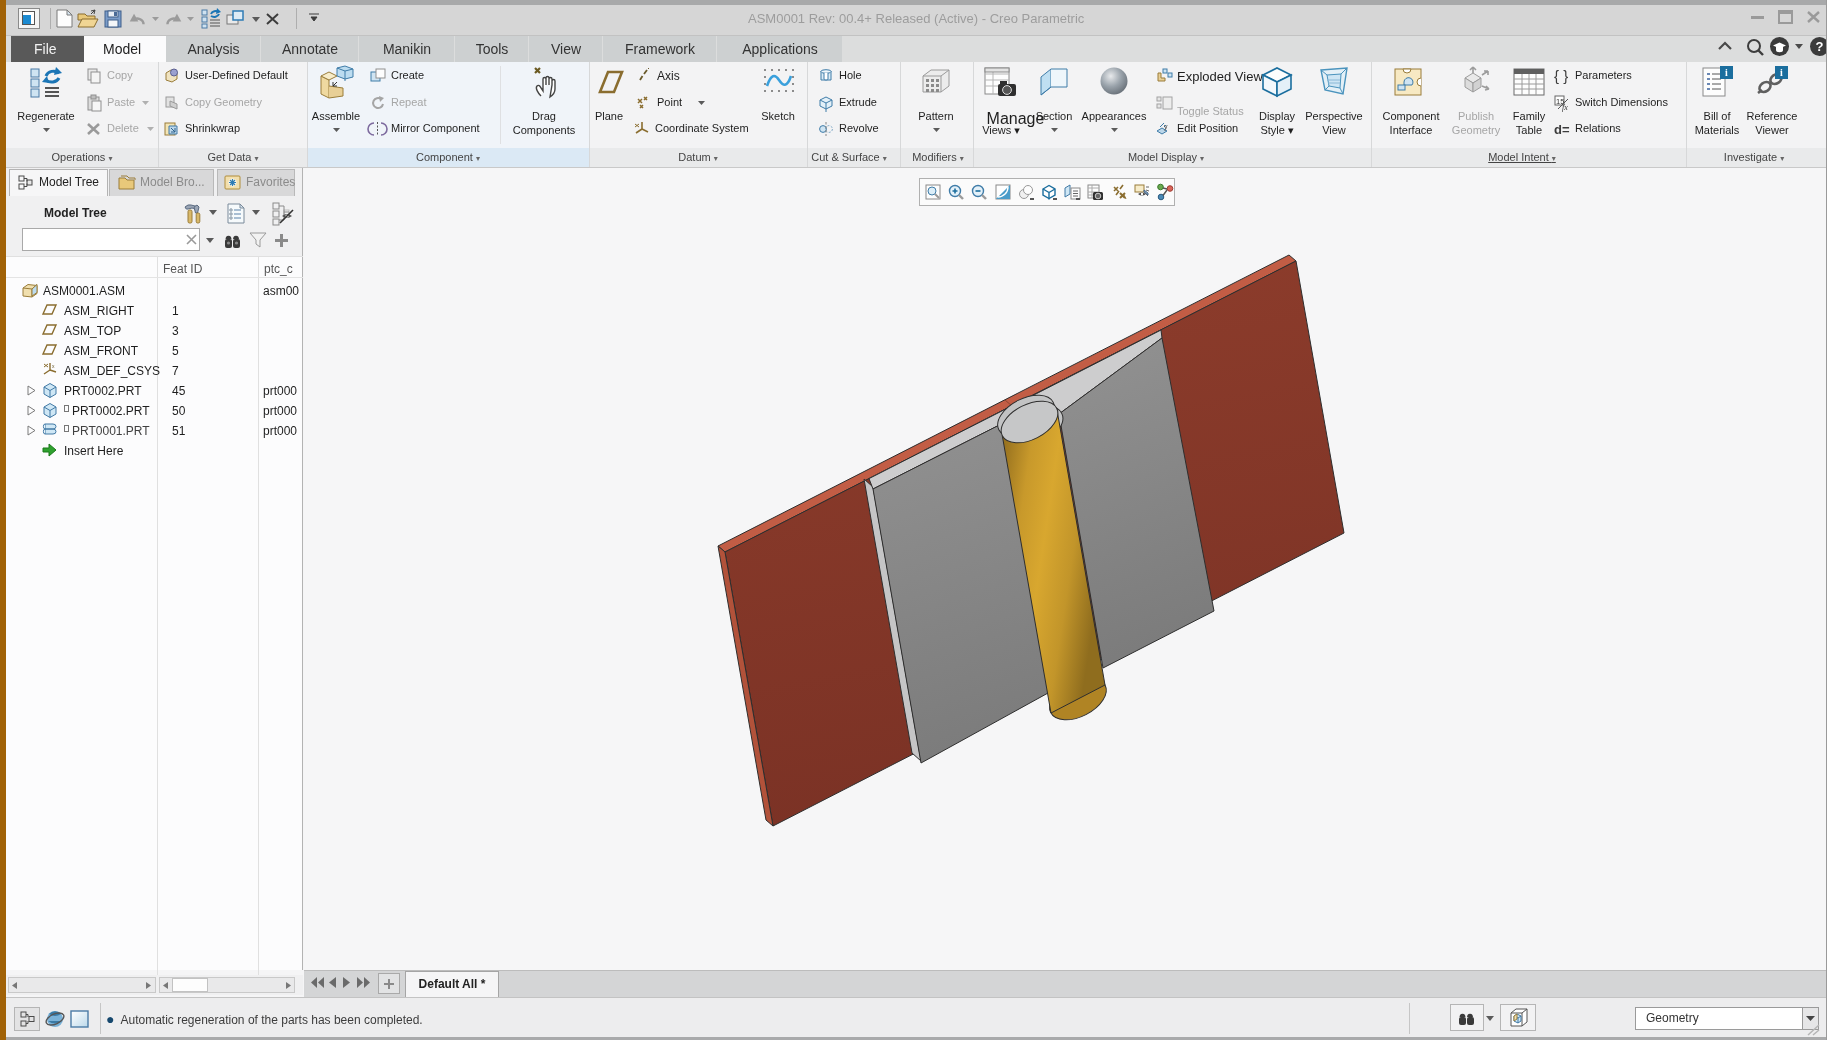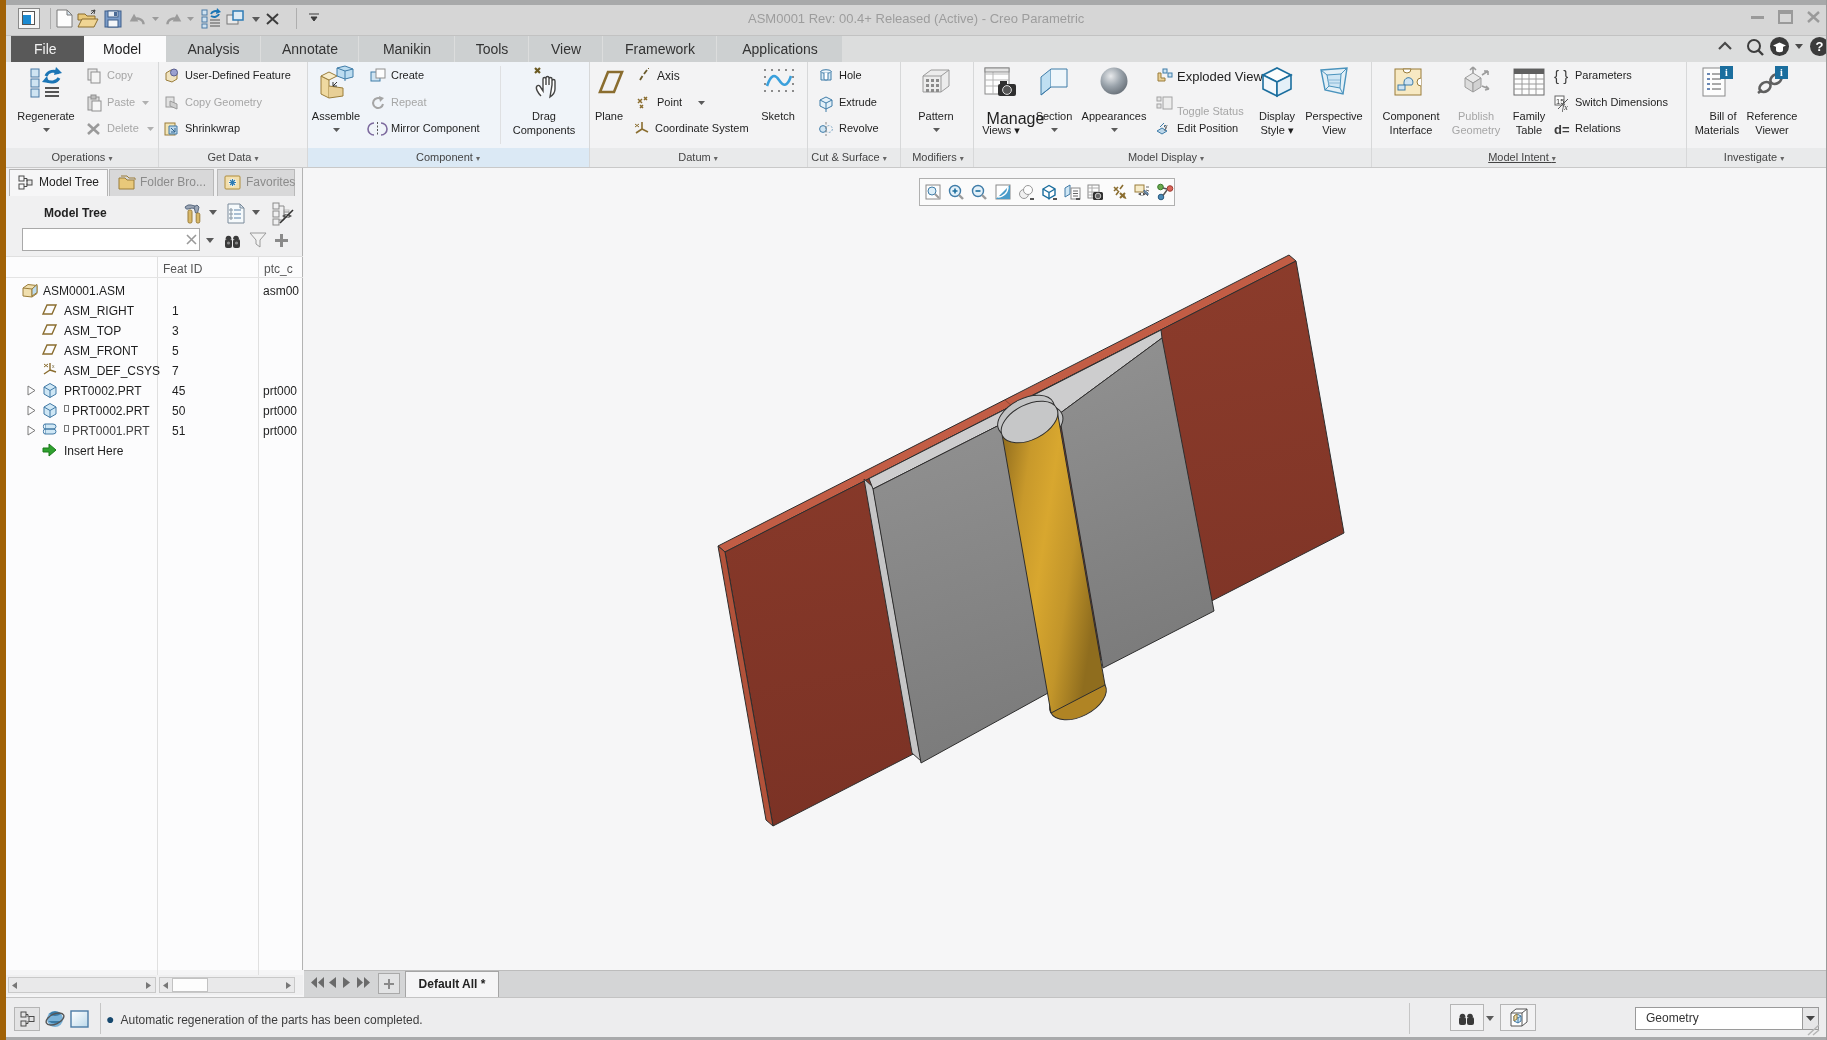--- a/index.html
+++ b/index.html
@@ -157,21 +157,21 @@
       <path d="M2,3 L13,13 M13,3 L2,13" stroke="#9a9a9a" stroke-width="2.6"></path>
     </svg>
     <div class="txt" style="left:101px;top:122px;font-size:11px;color:#a6a6a6">Delete</div>
     <svg class="abs" style="left:141px;top:127px" width="7" height="4" viewBox="0 0 7 4">
       <polygon points="0,0 7,0 3.5,4" fill="#b0b0b0"></polygon>
     </svg>
     <svg class="abs" style="left:158px;top:68px" width="16" height="16" viewBox="0 0 16 16">
       <path d="M2,5 l5,-3 6,2 v7 l-5,3 -6,-2 z" fill="#f0e3c0" stroke="#9a7d3a"></path>
       <circle cx="10" cy="4.5" r="3.5" fill="#9aa0d0" stroke="#5a5f91"></circle>
     </svg>
-    <div class="txt" style="left:179px;top:69px;font-size:11px;color:#1e1e1e">User-Defined Feature</div>
+    <div class="txt" style="left:179px;top:69px;font-size:11px;color:#1e1e1e">User-Defined Default</div>
     <svg class="abs" style="left:158px;top:95px" width="16" height="16" viewBox="0 0 16 16">
       <rect x="2" y="2" width="8" height="10" fill="#e2e2e2" stroke="#9a9a9a"></rect>
       <path d="M6,6 l7,3 v5 l-7,-3 z" fill="#cfcfcf" stroke="#9a9a9a"></path>
     </svg>
     <div class="txt" style="left:179px;top:96px;font-size:11px;color:#a6a6a6">Copy Geometry</div>
     <svg class="abs" style="left:158px;top:121px" width="16" height="16" viewBox="0 0 16 16">
       <rect x="1" y="2" width="10" height="12" fill="#f3e5b5" stroke="#9a7d3a"></rect>
       <path d="M5,5 h8 v8 h-8 z" fill="#bcd7ea" stroke="#4179a5"></path>
       <path d="M7,7 l4,4 m0,-4 v4 h-4" stroke="#2d618c" fill="none"></path>
     </svg>
@@ -413,21 +413,21 @@
       <rect x="3" y="2" width="22" height="28" fill="#fdfdfd" stroke="#8a8a8a"></rect>
       <g stroke="#6a88b5">
         <path d="M7,8 h3 M7,13 h3 M7,18 h3 M7,23 h3" stroke-width="2"></path>
       </g>
       <g stroke="#555">
         <path d="M12,8 h9 M12,13 h9 M12,18 h9 M12,23 h9"></path>
       </g>
       <rect x="20" y="0" width="13" height="13" fill="#1b6e9e"></rect>
       <text x="26.5" y="10" font-size="10" font-weight="bold" fill="#fff" text-anchor="middle" font-family="Liberation Serif">i</text>
     </svg>
-    <div class="txt" style="left:1711px;top:110px;font-size:11px;color:#1e1e1e;transform:translateX(-50%);margin-left:6px;">Bill of</div>
+    <div class="txt" style="left:1711px;top:110px;font-size:11px;color:#1e1e1e;transform:translateX(-50%);">Bill of</div>
     <div class="txt" style="left:1711px;top:124px;font-size:11px;color:#1e1e1e;transform:translateX(-50%);">Materials</div>
     <svg class="abs" style="left:1749px;top:66px" width="34" height="34" viewBox="0 0 34 34">
       <g stroke="#5f5f5f" stroke-width="2.6" fill="none">
         <ellipse cx="10" cy="21" rx="6" ry="4.5" transform="rotate(-35 10 21)"></ellipse>
         <ellipse cx="21" cy="13" rx="6" ry="4.5" transform="rotate(-35 21 13)"></ellipse>
       </g>
       <path d="M7,24 l-4,3 M25,9 l4,-3" stroke="#5f5f5f" stroke-width="2.6"></path>
       <rect x="20" y="0" width="13" height="13" fill="#1b6e9e"></rect>
       <text x="26.5" y="10" font-size="10" font-weight="bold" fill="#fff" text-anchor="middle" font-family="Liberation Serif">i</text>
     </svg>
@@ -443,21 +443,21 @@
         <rect x="9" y="5" width="5" height="5" fill="#e8e8e8"></rect>
         <path d="M6,3.5 h3 v3 M6,11.5 h3 v-3"></path>
       </g>
     </svg>
     <div class="txt" style="left:33px;top:175px;font-size:12px;color:#222;font-weight:normal;">Model Tree</div>
     <div class="abs" style="left:103px;top:169px;width:105px;height:27px;background:#d8d8d9;border:1px solid #b9b9b9;border-bottom:none;"></div>
     <svg class="abs" style="left:112px;top:174px" width="18" height="17" viewBox="0 0 18 17">
       <path d="M1,4 h6 l2,2 h7 v9 h-15 z" fill="#e8c87a" stroke="#9a7d3a"></path>
       <path d="M3,2 h6 l2,2 h6 v2" fill="none" stroke="#9a7d3a"></path>
     </svg>
-    <div class="txt" style="left:134px;top:175px;font-size:12px;color:#8b8b8b;font-weight:normal;">Folder Bro...</div>
+    <div class="txt" style="left:134px;top:175px;font-size:12px;color:#8b8b8b;font-weight:normal;">Model Bro...</div>
     <div class="abs" style="left:211px;top:169px;width:78px;height:27px;background:#d8d8d9;border:1px solid #b9b9b9;border-bottom:none;"></div>
     <svg class="abs" style="left:218px;top:174px" width="17" height="16" viewBox="0 0 17 16">
       <rect x="1" y="2" width="15" height="13" rx="1" fill="#f2dfae" stroke="#b08d3a"></rect>
       <circle cx="8.5" cy="8.5" r="4" fill="#fdf6e3"></circle>
       <path d="M8.5,5 v7 M5,8.5 h7 M6,6 l5,5 M11,6 l-5,5" stroke="#2f7cb5" stroke-width="1.2"></path>
     </svg>
     <div class="txt" style="left:240px;top:175px;font-size:12px;color:#8b8b8b;font-weight:normal;">Favorites</div>
     <div class="txt" style="left:38px;top:206px;font-size:12px;color:#222;font-weight:bold;">Model Tree</div>
     <svg class="abs" style="left:178px;top:203px" width="19" height="21" viewBox="0 0 19 21">
       <path d="M1,4 q3,-3 6,-2 l4,1 q2,0 2,2 l-2,2 q-1,-2 -3,-2 l-4,1 q-2,1 -3,-2 z" fill="#9aa5b5" stroke="#5a6a80"></path>

